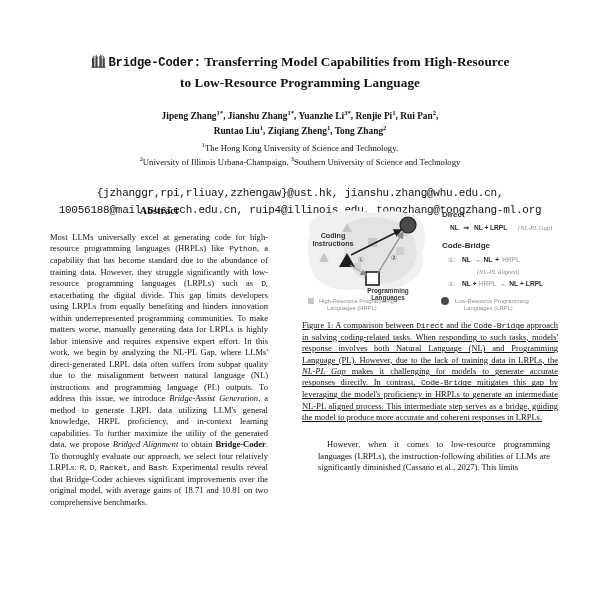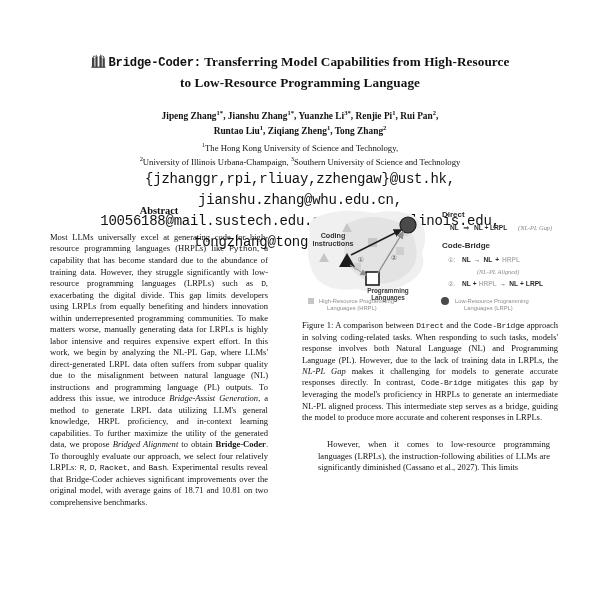--- a/index.html
+++ b/index.html
@@ -65,23 +65,23 @@
     text-align: center;
     font-size: 8.7px;
     line-height: 1.42;
     margin-top: 2px;
     padding: 0 16px;
   }
   .affils sup { font-size: 6.4px; }
 
   .emails {
     font-family: "Liberation Mono", monospace;
-    font-size: 14px;
+    font-size: 11px;
     line-height: 1.48;
-    margin-top: 1px;
+    margin-top: 17px;
     padding: 0 12px;
     letter-spacing: -0.25px;
   }
 
   
   .columns {
     position: absolute;
     top: 205px;
     left: 0;
     width: 600px;
@@ -116,20 +116,21 @@
   .figure-wrap {
     width: 100%;
     margin: 0 0 7px 0;
   }
   .fig-svg { display: block; width: 278px; height: 108px; margin: 0 auto; }
   .caption {
     font-size: 8.5px;
     line-height: 1.345;
     text-align: justify;
     margin: 6px 8px 9px 0;
+    text-decoration: underline;
   }
 </style>
 </head>
 <body>
 
 <div class="page">
 
   <div class="title-block">
     <div class="paper-title">
       <span class="title-icon">

